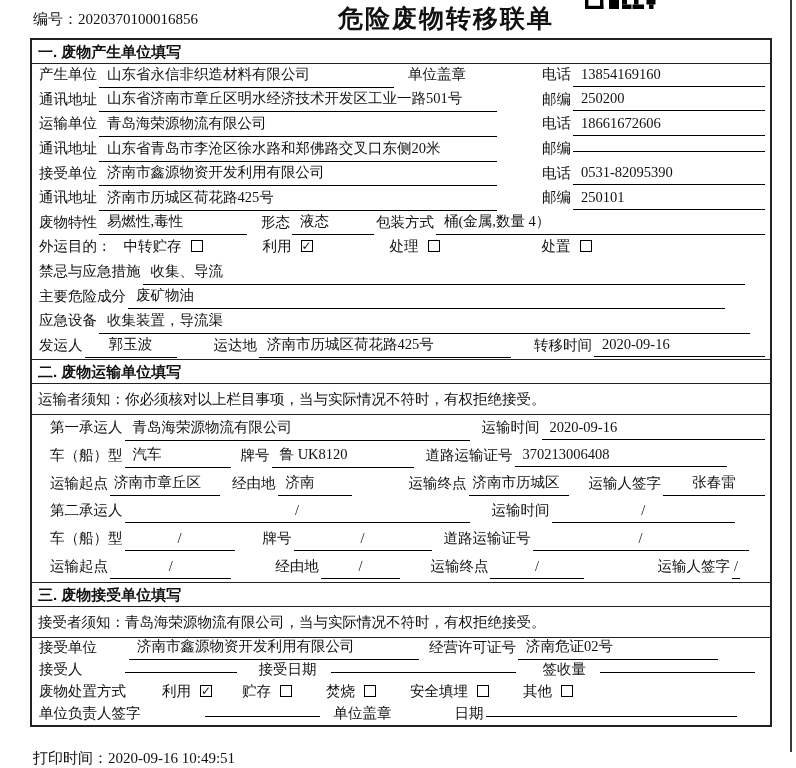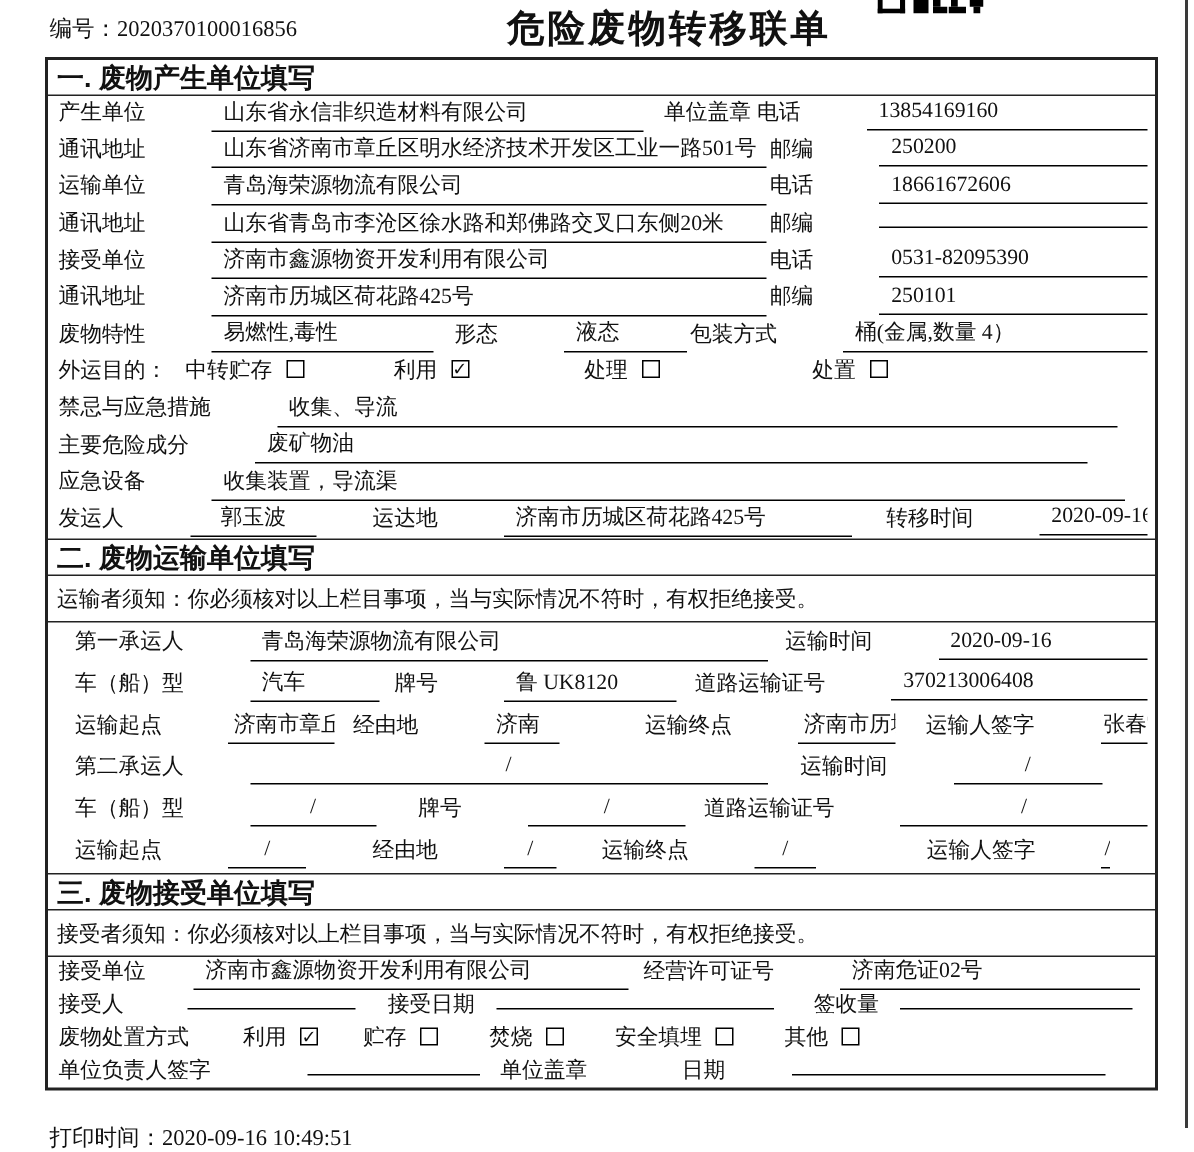--- a/index.html
+++ b/index.html
@@ -4,30 +4,30 @@
 <style>
   html,body{margin:0;padding:0;background:#fff;}
   body{width:796px;height:768px;font-family:"Liberation Serif","DejaVu Serif",serif;color:#111;}
   .page{position:relative;width:796px;height:768px;background:#fff;overflow:hidden;}
   .serial{position:absolute;left:33px;top:10px;font-size:15px;white-space:nowrap;}
   .doc-title{position:absolute;left:96px;right:0;top:2px;text-align:center;
     font-family:"Liberation Sans","DejaVu Sans",sans-serif;font-weight:bold;font-size:25px;letter-spacing:2px;}
   .qr{position:absolute;left:585px;top:0;width:72px;height:9px;}
   .page-edge{position:absolute;left:790px;top:0;width:2px;height:752px;background:#3a3a3a;}
   .formbox{position:absolute;left:30px;top:38px;width:742px;box-sizing:border-box;border:2px solid #222;background:#fff;}
-  .sec-title{font-family:"Liberation Sans","DejaVu Sans",sans-serif;font-weight:bold;font-size:18px;
+  .sec-title{font-family:"Liberation Sans","DejaVu Sans",sans-serif;font-weight:bold;font-size:15px;
     padding:4px 6px 3px 6px;border-bottom:1.5px solid #222;line-height:16px;}
   .sec-title.mid{border-top:1.5px solid #222;}
   .note-row{font-size:14.5px;padding:6px 6px 5px 6px;border-bottom:1.5px solid #222;}
   .row{display:flex;align-items:center;padding:0 5px;font-size:14.5px;box-sizing:border-box;}
   .s1 .row{height:24.6px;}
   .s2 .row{height:27.8px;padding-left:16px;}
   .s3 .row{height:21.9px;}
   .lab{white-space:nowrap;padding:0 2px 3px 2px;}
-  .u{border-bottom:1px solid #000;white-space:nowrap;padding:0 2px 3px 8px;box-sizing:border-box;overflow:hidden;margin-left:42px;}
+  .u{border-bottom:1px solid #000;white-space:nowrap;padding:0 2px 3px 8px;box-sizing:border-box;overflow:hidden;}
   .uc{text-align:center;padding-left:2px;}
   .grow{flex:1 1 auto;}
   .uflex{flex:1 1 auto;}
   .cb{display:inline-block;width:10px;height:10px;border:1.5px solid #000;margin:0 0 4px 7px;
     font-family:"DejaVu Sans","Liberation Sans",sans-serif;font-size:12px;line-height:10px;text-align:center;
     flex:0 0 auto;}
   .print-time{position:absolute;left:33px;top:749px;font-size:15px;white-space:nowrap;}
 </style>
 </head>
 <body>
@@ -212,21 +212,21 @@
         <span class="u uc" style="width:82px">/</span>
         <span class="lab" style="margin-left:28px">运输终点</span>
         <span class="u uc" style="width:96px">/</span>
         <span class="lab" style="margin-left:72px">运输人签字</span>
         <span class="u uflex uc" style="margin-right:25px">/</span>
       </div>
     </div>
 
     <div class="s3">
       <div class="sec-title mid">三. 废物接受单位填写</div>
-      <div class="note-row">接受者须知：你必须核对以上栏目事项，当与实际情况不符时，有权拒绝接受。</div>
+      <div class="note-row">接受者须知：青岛海荣源物流有限公司，当与实际情况不符时，有权拒绝接受。</div>
 
       <div class="row">
         <span class="lab">接受单位</span>
         <span class="u" style="width:290px;margin-left:30px">济南市鑫源物资开发利用有限公司</span>
         <span class="lab" style="margin-left:8px">经营许可证号</span>
         <span class="u" style="width:200px">济南危证02号</span>
       </div>
 
       <div class="row">
         <span class="lab">接受人</span>

